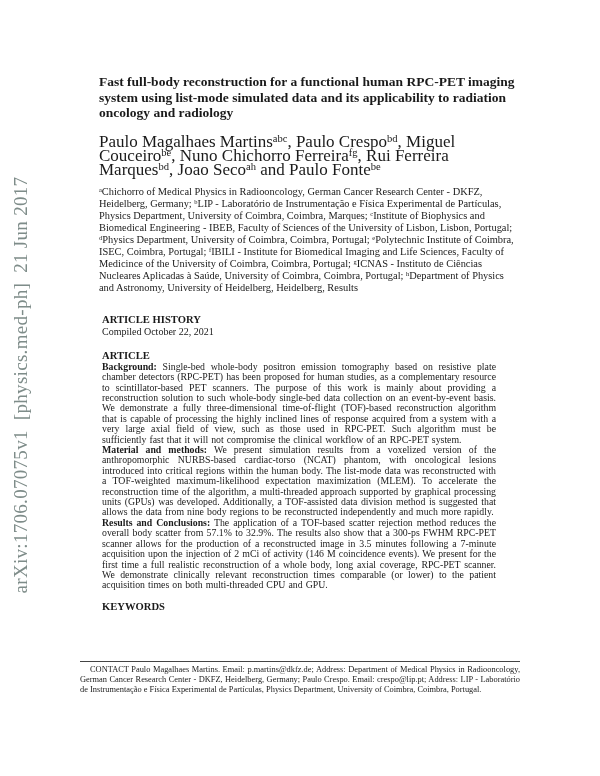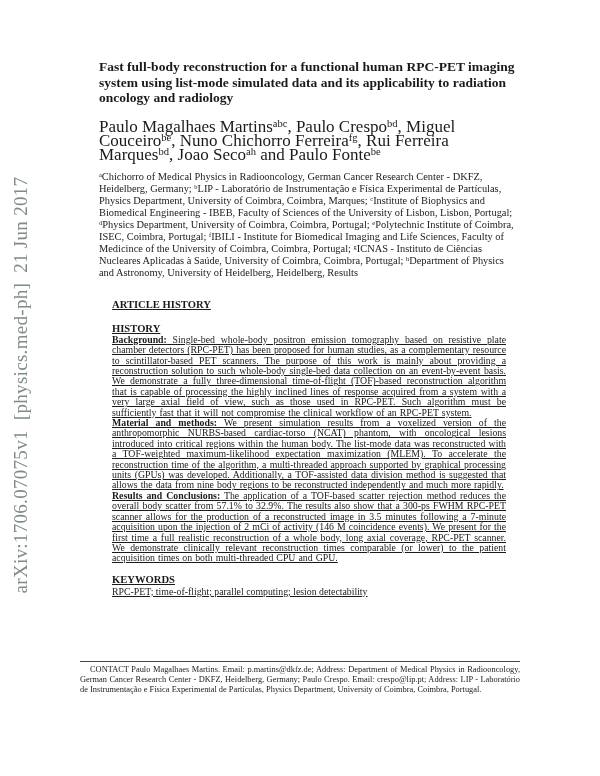--- a/index.html
+++ b/index.html
@@ -20,21 +20,21 @@
     transform-origin: 50% 50%;
     text-align: center;
     font-size: 19px;
     letter-spacing: 0.3px;
     color: #7e8c89;
     white-space: pre;
   }
   .content {
     position: absolute;
     left: 99px;
-    top: 59px;
+    top: 74px;
     width: 417px;
   }
   .title {
     font-size: 13.5px;
     font-weight: bold;
     line-height: 15.6px;
     margin: 0;
   }
   .authors {
     margin-top: 14px;
@@ -45,23 +45,22 @@
     margin-top: 9px;
     font-size: 10.4px;
     line-height: 12px;
   }
   sup {
     font-size: 0.62em;
     line-height: 0;
     vertical-align: 0.45em;
   }
   .indent-block {
-    margin-left: 13px;
+    margin-left: 3px;
     width: 394px;
-    text-decoration: underline;
   }
   .section-heading {
     margin-top: 0;
     font-size: 10.6px;
     font-weight: bold;
     line-height: 12px;
   }
   .history { margin-top: 20px; }
   .history-date {
     font-size: 10px;
@@ -139,36 +138,36 @@
     
       <span><sup>f</sup><span>IBILI - Institute for Biomedical Imaging and Life Sciences, Faculty of Medicince of the University of Coimbra, Coimbra, Portugal; </span></span>
     
       <span><sup>g</sup><span>ICNAS - Instituto de Ciências Nucleares Aplicadas à Saúde, University of Coimbra, Coimbra, Portugal; </span></span>
     
       <span><sup>h</sup><span>Department of Physics and Astronomy, University of Heidelberg, Heidelberg, Results</span></span>
     </div>
 
   <div class="indent-block history">
     <div class="section-heading">ARTICLE HISTORY</div>
+    <div class="history-date">Compiled October 22, 2021</div>
   </div>
 
   <div class="indent-block abstract-head">
-    <div class="section-heading">HISTORY</div>
+    <div class="section-heading">ARTICLE</div>
     <div class="abstract-body">
 
         <p><b>Background:</b><span> Single-bed whole-body positron emission tomography based on resistive plate chamber detectors (RPC-PET) has been proposed for human studies, as a complementary resource to scintillator-based PET scanners. The purpose of this work is mainly about providing a reconstruction solution to such whole-body single-bed data collection on an event-by-event basis. We demonstrate a fully three-dimensional time-of-flight (TOF)-based reconstruction algorithm that is capable of processing the highly inclined lines of response acquired from a system with a very large axial field of view, such as those used in RPC-PET. Such algorithm must be sufficiently fast that it will not compromise the clinical workflow of an RPC-PET system.</span></p>
 
         <p><b>Material and methods:</b><span> We present simulation results from a voxelized version of the anthropomorphic NURBS-based cardiac-torso (NCAT) phantom, with oncological lesions introduced into critical regions within the human body. The list-mode data was reconstructed with a TOF-weighted maximum-likelihood expectation maximization (MLEM). To accelerate the reconstruction time of the algorithm, a multi-threaded approach supported by graphical processing units (GPUs) was developed. Additionally, a TOF-assisted data division method is suggested that allows the data from nine body regions to be reconstructed independently and much more rapidly.</span></p>
 
         <p><b>Results and Conclusions:</b><span> The application of a TOF-based scatter rejection method reduces the overall body scatter from 57.1% to 32.9%. The results also show that a 300-ps FWHM RPC-PET scanner allows for the production of a reconstructed image in 3.5 minutes following a 7-minute acquisition upon the injection of 2 mCi of activity (146 M coincidence events). We present for the first time a full realistic reconstruction of a whole body, long axial coverage, RPC-PET scanner. We demonstrate clinically relevant reconstruction times comparable (or lower) to the patient acquisition times on both multi-threaded CPU and GPU.</span></p>
       </div>
   </div>
 
   <div class="indent-block keywords-head">
     <div class="section-heading">KEYWORDS</div>
-    <div class="keywords-line">RPC-PET; time-of-flight; parallel computing; lesion detectability</div>
   </div>
 
 </div>
 
 <div class="footnote">
   <p>CONTACT Paulo Magalhaes Martins. Email: p.martins@dkfz.de; Address: Department of Medical Physics in Radiooncology, German Cancer Research Center - DKFZ, Heidelberg, Germany; Paulo Crespo. Email: crespo@lip.pt; Address: LIP - Laboratório de Instrumentação e Física Experimental de Partículas, Physics Department, University of Coimbra, Coimbra, Portugal.</p>
 </div>
 
 </body></html>

